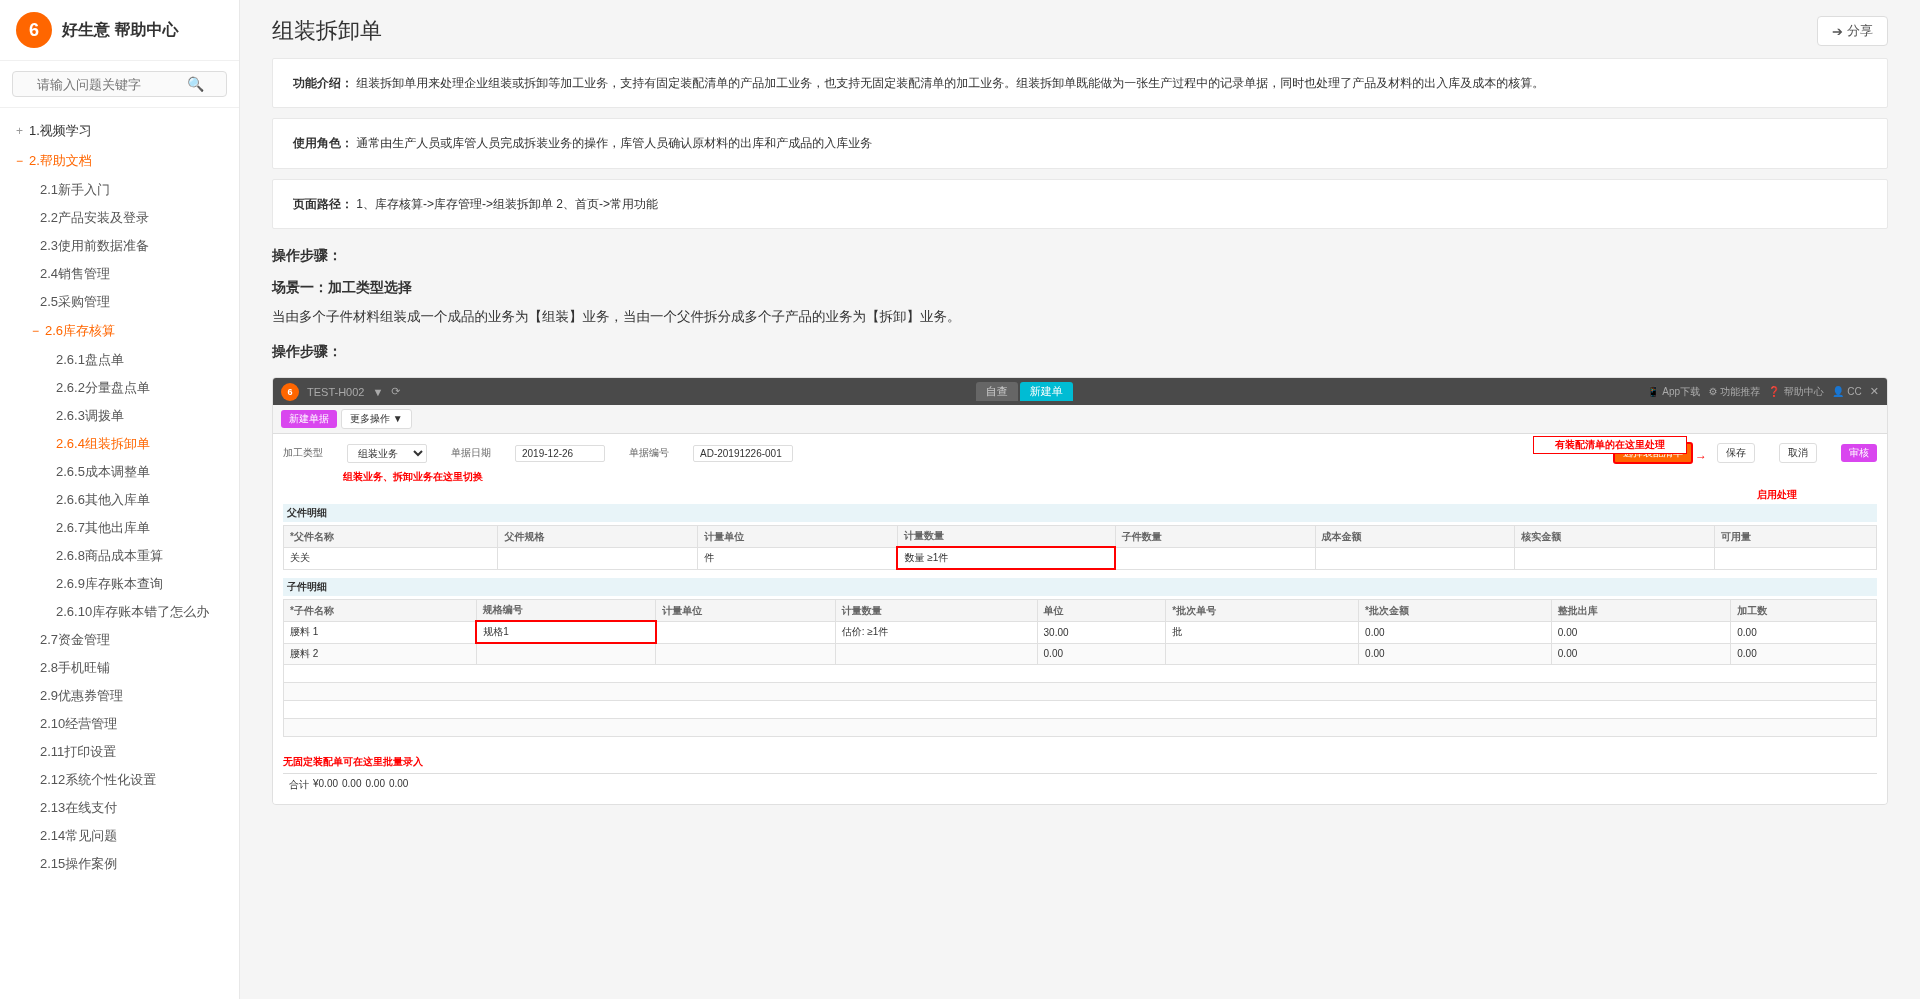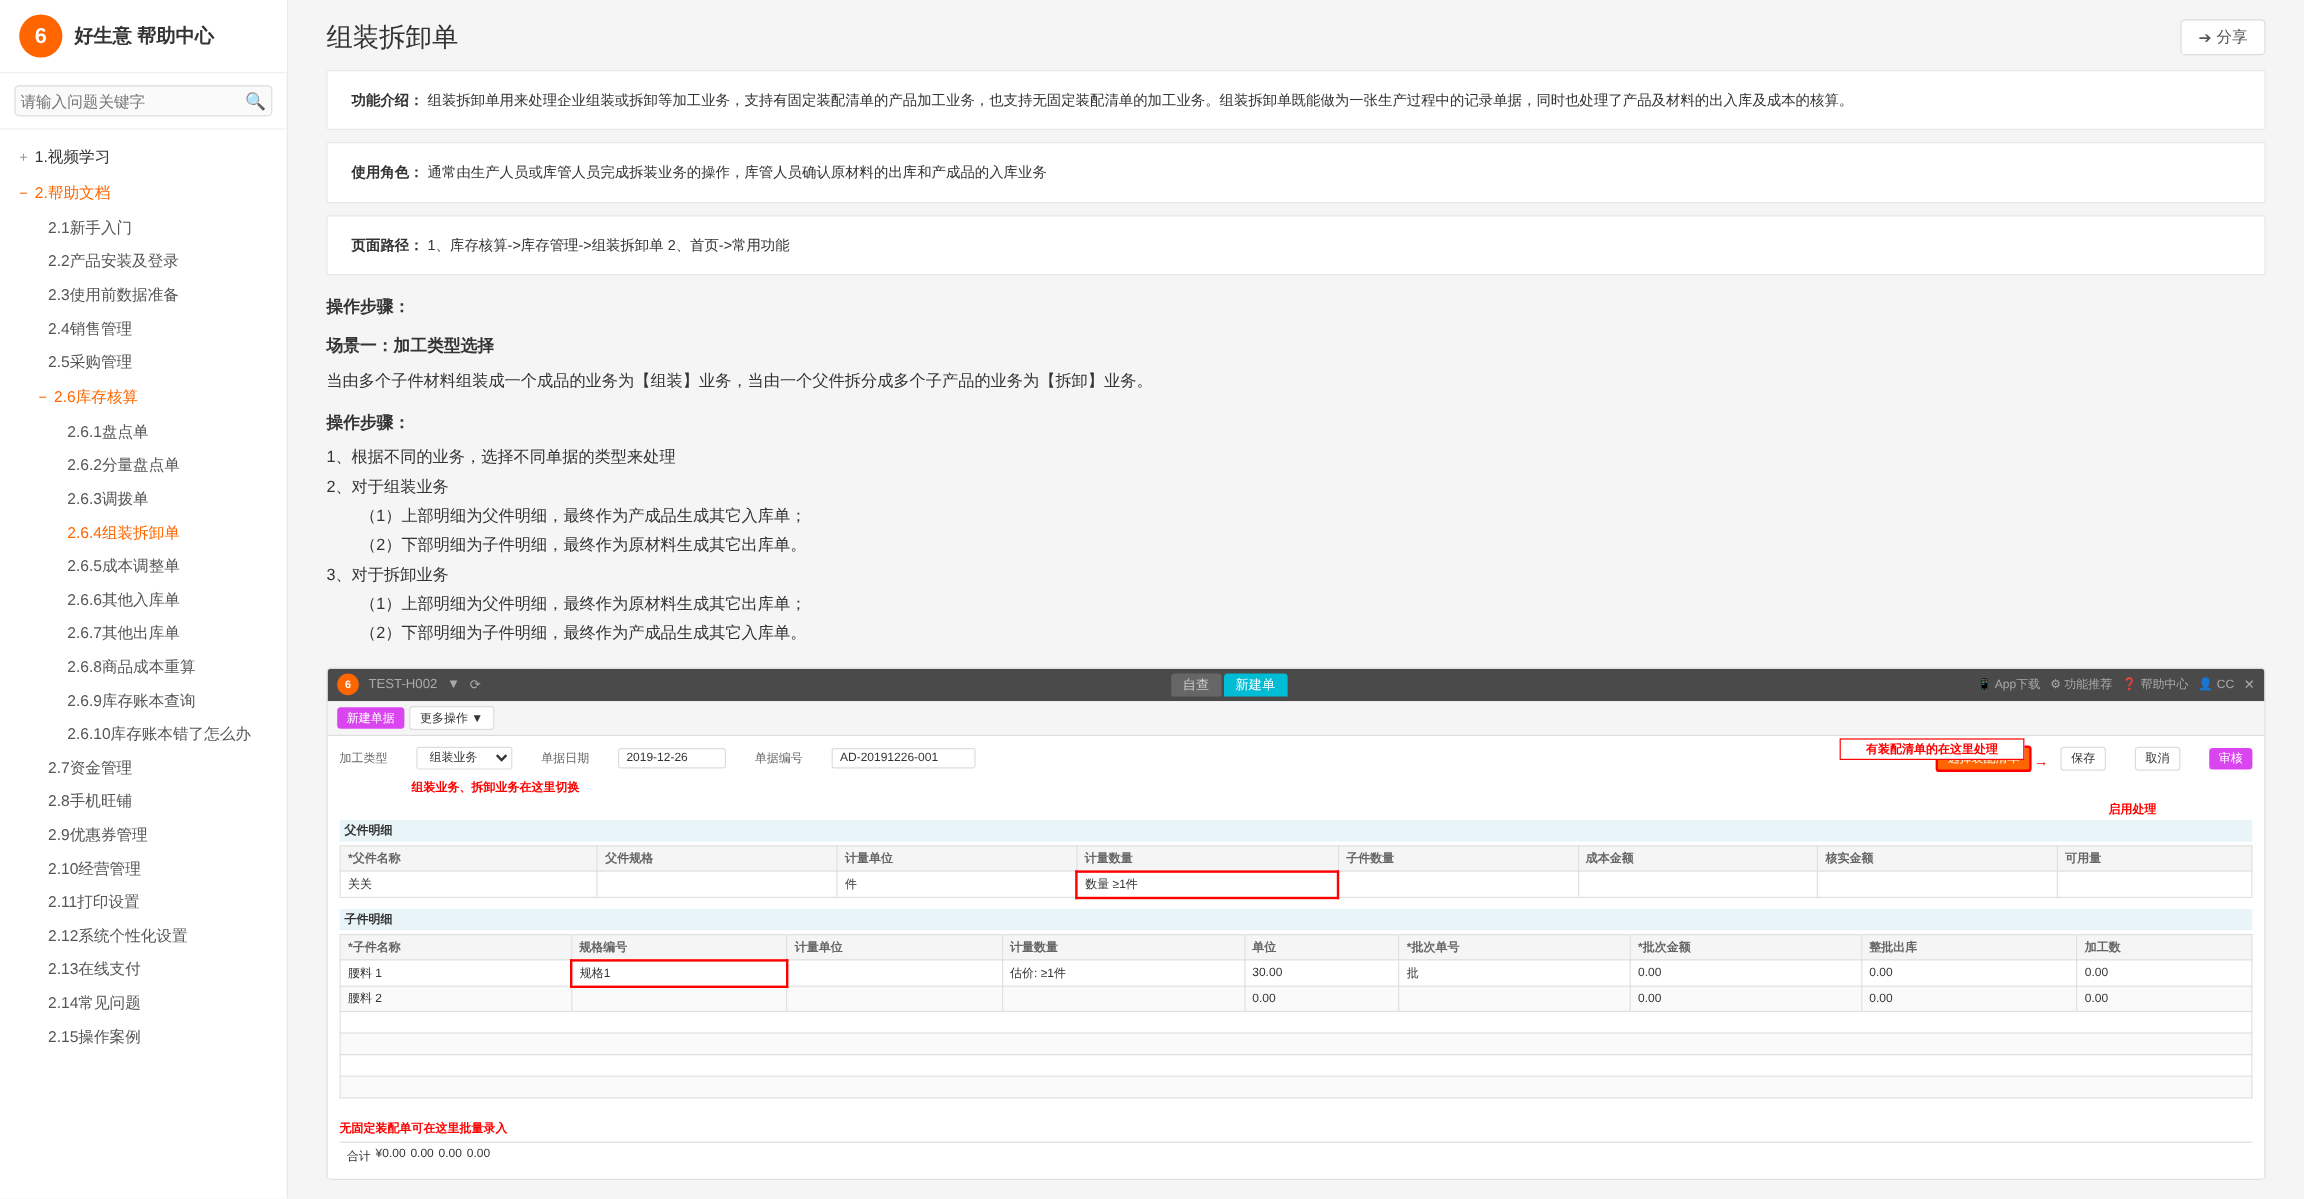--- a/index.html
+++ b/index.html
@@ -32,21 +32,21 @@
       margin-right: 10px; flex-shrink: 0;
     }
     .logo-text { font-size: 16px; font-weight: bold; color: #333; }
     .sidebar-search {
       padding: 10px 12px;
       border-bottom: 1px solid #f0f0f0;
     }
     .search-box {
       display: flex; align-items: center;
       border: 1px solid #ddd; border-radius: 4px;
-      padding: 4px 4px; background: #fafafa;
+      padding: 4px 24px; background: #fafafa;
     }
     .search-box input {
       border: none; background: transparent; outline: none;
       font-size: 13px; color: #999; flex: 1; width: 150px;
     }
     .search-icon { color: #999; font-size: 14px; cursor: pointer; }
     .sidebar-nav { flex: 1; overflow-y: auto; padding: 8px 0; }
     .nav-section {
       padding: 6px 16px;
       font-size: 13px;
@@ -247,33 +247,20 @@
     <div class="section-title">操作步骤：</div>
 
     <div class="scene-title">
       <span>场景一：加工类型选择</span>
     </div>
 
     <div class="text-block">当由多个子件材料组装成一个成品的业务为【组装】业务，当由一个父件拆分成多个子产品的业务为【拆卸】业务。</div>
 
     <div class="scene-title">操作步骤：</div>
 
-    <ul class="step-list">
-      <li>1、根据不同的业务，选择不同单据的类型来处理</li>
-      <li>2、对于组装业务</li>
-      <ul class="indent-list">
-        <li>（1）上部明细为父件明细，最终作为产成品生成其它入库单；</li>
-        <li>（2）下部明细为子件明细，最终作为原材料生成其它出库单。</li>
-      </ul>
-      <li>3、对于拆卸业务</li>
-      <ul class="indent-list">
-        <li>（1）上部明细为父件明细，最终作为原材料生成其它出库单；</li>
-        <li>（2）下部明细为子件明细，最终作为产成品生成其它入库单。</li>
-      </ul>
-    </ul>
 
     <div class="screenshot-wrap">
       <div class="ss-container">
 
         <div class="ss-topbar">
           <div class="ss-logo">6</div>
           <span style="color:#aaa;">TEST-H002</span>
           <span style="color:#aaa;">▼</span>
           <span style="color:#aaa;">⟳</span>
           <span style="flex:1"></span>
@@ -299,21 +286,21 @@
           <div style="position:absolute; top:14px; right:180px; color:#f00; font-size:12px; z-index:5;">→</div>
 
           <div class="ss-form-row">
             <span class="ss-label">加工类型</span>
             <select class="ss-select">
               <option>组装业务</option>
             </select>
             <span class="ss-label">单据日期</span>
             <input class="ss-input" type="text" value="2019-12-26" style="">
             <span class="ss-label">单据编号</span>
-            <input class="ss-input" type="text" style="width: 120px;" value="AD-20191226-001">
+            <input class="ss-input" type="text" style="width: 100px;" value="AD-20191226-001">
             <span style="flex:1;"></span>
             <button class="ss-btn" style="background:#f60; color:#fff; border:2px solid #f00; font-size:10px;">选择装配清单</button>
             <button class="ss-btn ss-btn-default">保存</button>
             <button class="ss-btn ss-btn-default">取消</button>
             <button class="ss-btn ss-btn-primary">审核</button>
           </div>
 
           <div style="color:#f00; font-size:10px; font-weight:bold; margin-bottom:4px; margin-left: 60px;">组装业务、拆卸业务在这里切换</div>
 
           <div style="color:#f00; font-size:10px; font-weight:bold; text-align:right; margin-right:80px; margin-bottom:2px;">启用处理</div>

